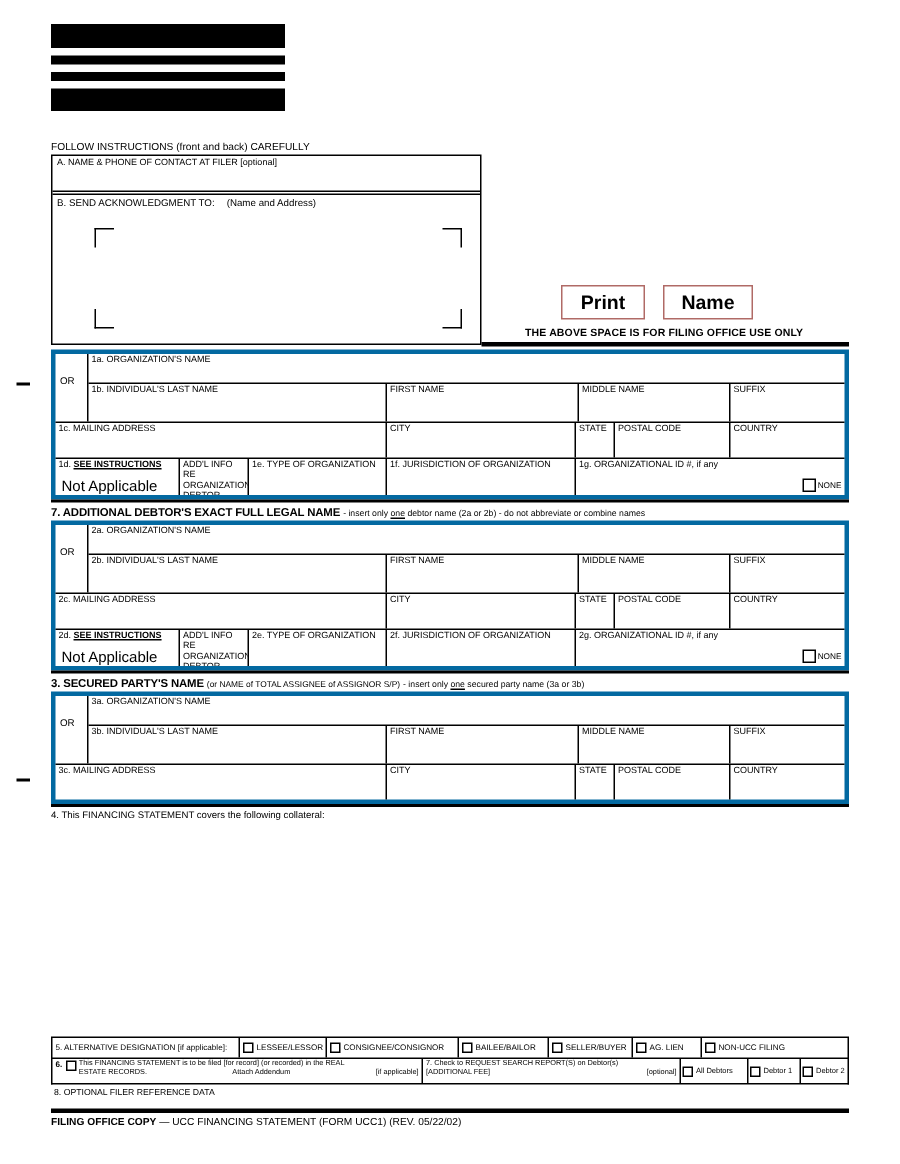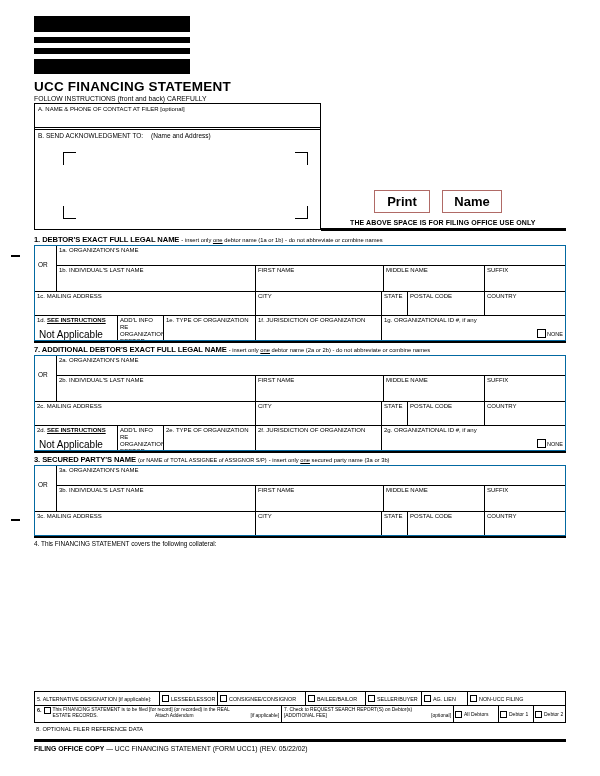--- a/index.html
+++ b/index.html
@@ -41,21 +41,21 @@
 
   
   .form { position:absolute; left:34px; top:233px; width:532px; }
   .sec-head { display:flex; align-items:baseline; padding:2px 0 1px 0; white-space:nowrap; }
   .sec-head .b  { font-size:7.6px; font-weight:bold; letter-spacing:-0.1px; }
   .sec-head .sm { font-size:5.6px; margin-left:2px; }
   .sec-head .n  { font-size:5.8px; margin-left:2px; }
   .sec-head .n u, .sec-head .n .u { text-decoration:underline; }
   .rule-top { border-top:2.5px solid #000; }
 
-  .party-box { border:1px solid #0369a1; }
+  .party-box { border:3px solid #0369a1; }
   .ab { display:flex; }
   .gutter { width:22px; border-right:1px solid #000; position:relative; }
   .or { position:absolute; left:3px; top:15px; font-size:6.5px; }
   .ab-main { flex:1; display:flex; flex-direction:column; }
   .row-a { height:20px; border-bottom:1px solid #000; padding:1px 2px; }
   .row-b { height:25px; display:flex; }
   .row-c { height:24px; display:flex; border-top:1px solid #000; }
   .row-d { height:25px; display:flex; border-top:1px solid #000; }
   .cell { padding:1px 2px; overflow:hidden; }
   .cell + .cell { border-left:1px solid #000; }
@@ -97,21 +97,20 @@
 </head>
 <body>
 
 <div class="page">
 
   <div class="bar bar1"></div>
   <div class="bar bar2"></div>
   <div class="bar bar3"></div>
   <div class="bar bar4"></div>
 
-  <div class="form-title">UCC FINANCING STATEMENT</div>
   <div class="form-sub">FOLLOW  INSTRUCTIONS (front and back) CAREFULLY</div>
 
   <div class="hdr-box">
     <div class="box-a">
       <span class="lbl">A. NAME &amp; PHONE OF CONTACT AT FILER [optional]</span>
     </div>
     <div class="box-divider"></div>
     <div class="box-b">
       <span>B. SEND ACKNOWLEDGMENT TO:</span><span class="hint">(Name and Address)</span>
       <span class="corner tl"></span>
@@ -125,24 +124,20 @@
   <button class="btn btn-reset" style="border-color: rgb(176, 106, 102);">Name</button>
 
   <div class="above-space">THE ABOVE SPACE IS FOR FILING OFFICE USE ONLY</div>
   <div class="rule-right"></div>
 
   <div class="tick tick1"></div>
   <div class="tick tick2"></div>
 
   <div class="form">
 
-    <div class="sec-head">
-      <span class="b">1. DEBTOR'S EXACT FULL LEGAL NAME</span>
-      <span class="n"><span>- insert only </span><span class="u">one</span><span> debtor name (1a or 1b) - do not abbreviate or combine names</span></span>
-    </div>
     <div class="party-box">
       <div class="ab">
         <div class="gutter">
             <span class="or">OR</span>
           </div>
         <div class="ab-main">
           <div class="row-a">
               <span class="lbl">1a. ORGANIZATION'S NAME</span>
             </div>
           <div class="row-b">

